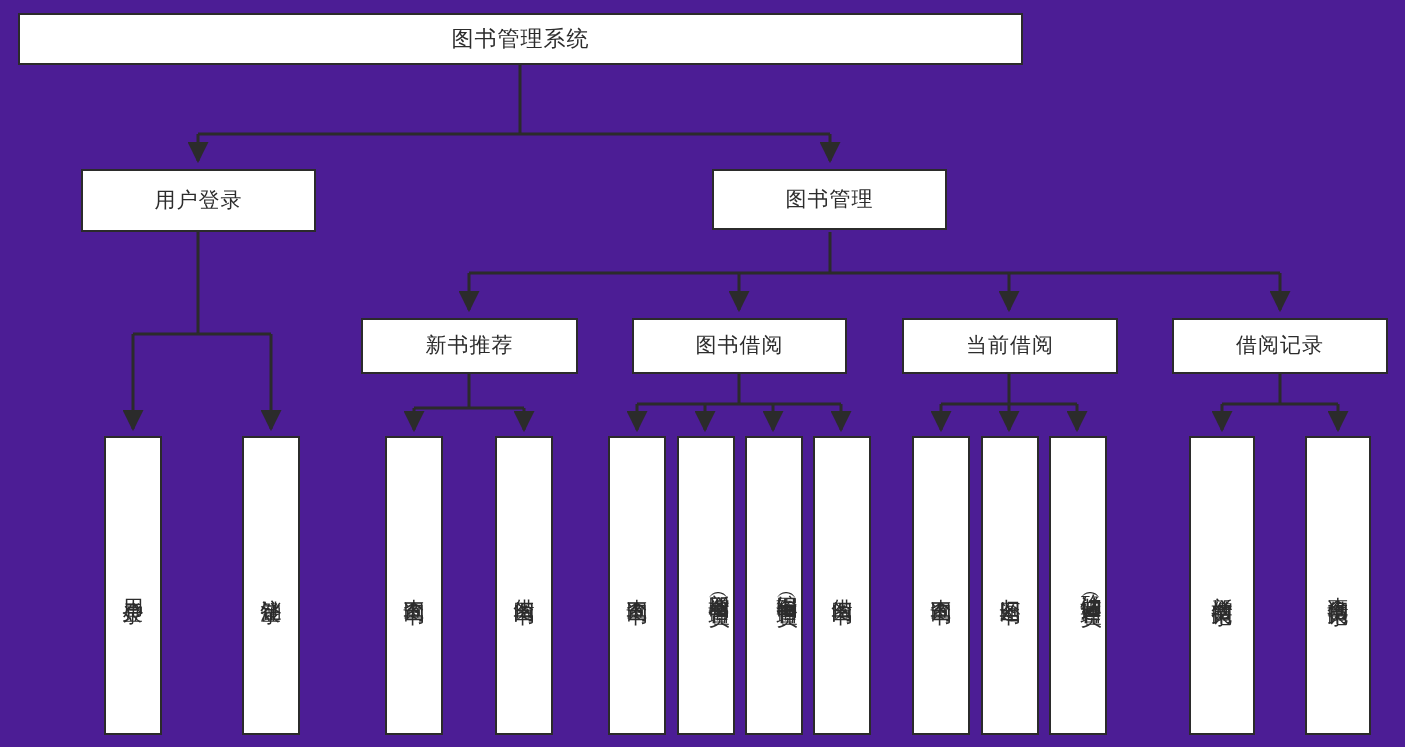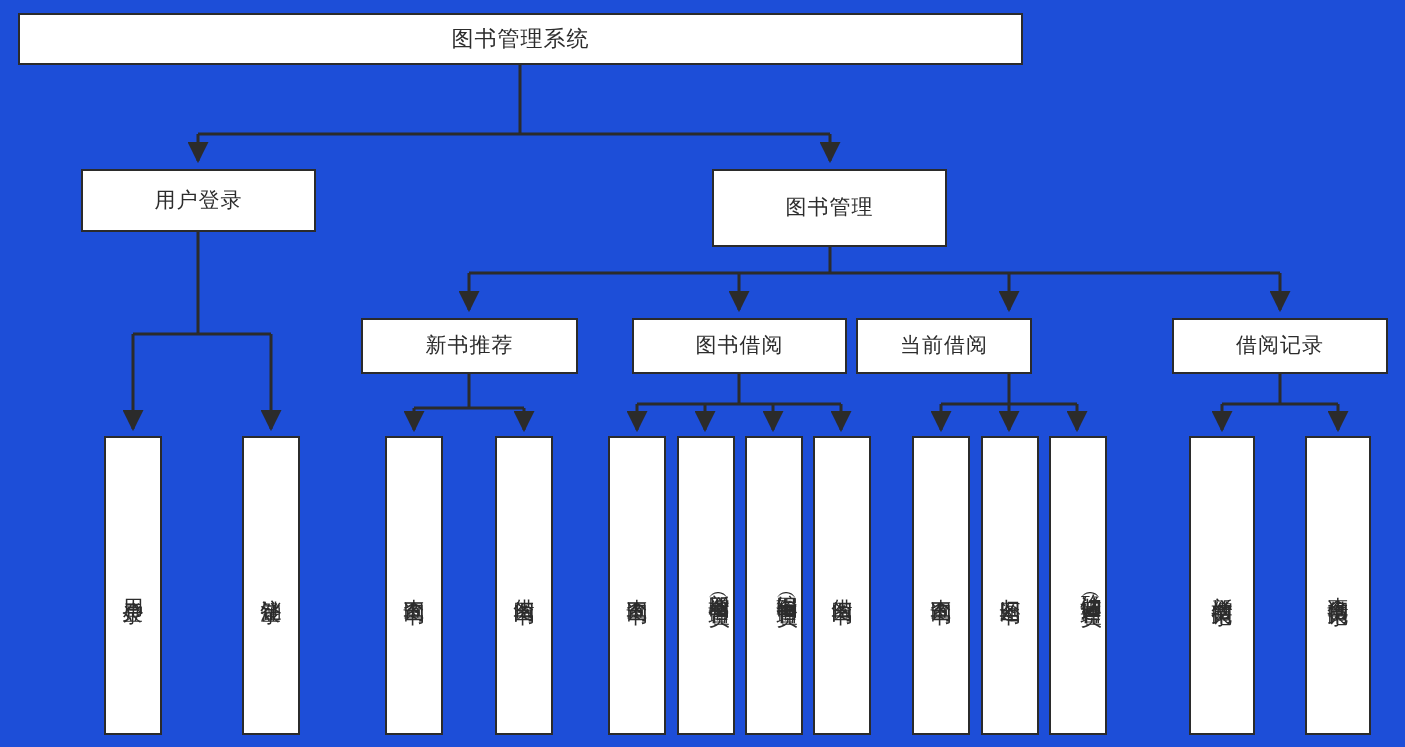--- a/index.html
+++ b/index.html
@@ -4,21 +4,21 @@
 <style>
   html, body {
     margin: 0;
     padding: 0;
     background: #ffffff;
   }
   #canvas {
     position: relative;
     width: 1405px;
     height: 747px;
-    background: #1d4ed8;
+    background: #4c1d95;
     font-family: "DejaVu Sans", "Liberation Sans", sans-serif;
     overflow: hidden;
   }
   #edges {
     position: absolute;
     left: 0;
     top: 0;
     width: 1405px;
     height: 747px;
     pointer-events: none;
@@ -124,31 +124,31 @@
     </g>
   </svg>
 
   <div class="node horiz root" style="left:18px; top:13px; width:1005px; height:52px;">
     <span>图书管理系统</span>
   </div>
 
   <div class="node horiz" style="left:81px; top:169px; width:235px; height:63px;">
     <span>用户登录</span>
   </div>
-  <div class="node horiz" style="left:712px; top:169px; width:235px; height:78px;">
+  <div class="node horiz" style="left:712px; top:169px; width:235px; height:61px;">
     <span>图书管理</span>
   </div>
 
   <div class="node horiz" style="left:632px; top:318px; width:215px; height:56px;">
     <span>图书借阅</span>
   </div>
   <div class="node horiz" style="left:361px; top:318px; width:217px; height:56px;">
     <span>新书推荐</span>
   </div>
-  <div class="node horiz" style="left:856px; top:318px; width:176px; height:56px;align-items:center;">
+  <div class="node horiz" style="left:902px; top:318px; width:216px; height:56px;align-items:center;">
     <span>当前借阅</span>
   </div>
   <div class="node horiz" style="left:1172px; top:318px; width:216px; height:56px;font-family:Liberation Serif, serif;">
     <span>借阅记录</span>
   </div>
 
   <div class="node vert" style="left:104px; top:436px; width:58px; height:299px;">
     <span class="vert-label">用户登录</span>
   </div>
   <div class="node vert" style="left:242px; top:436px; width:58px; height:299px;">

